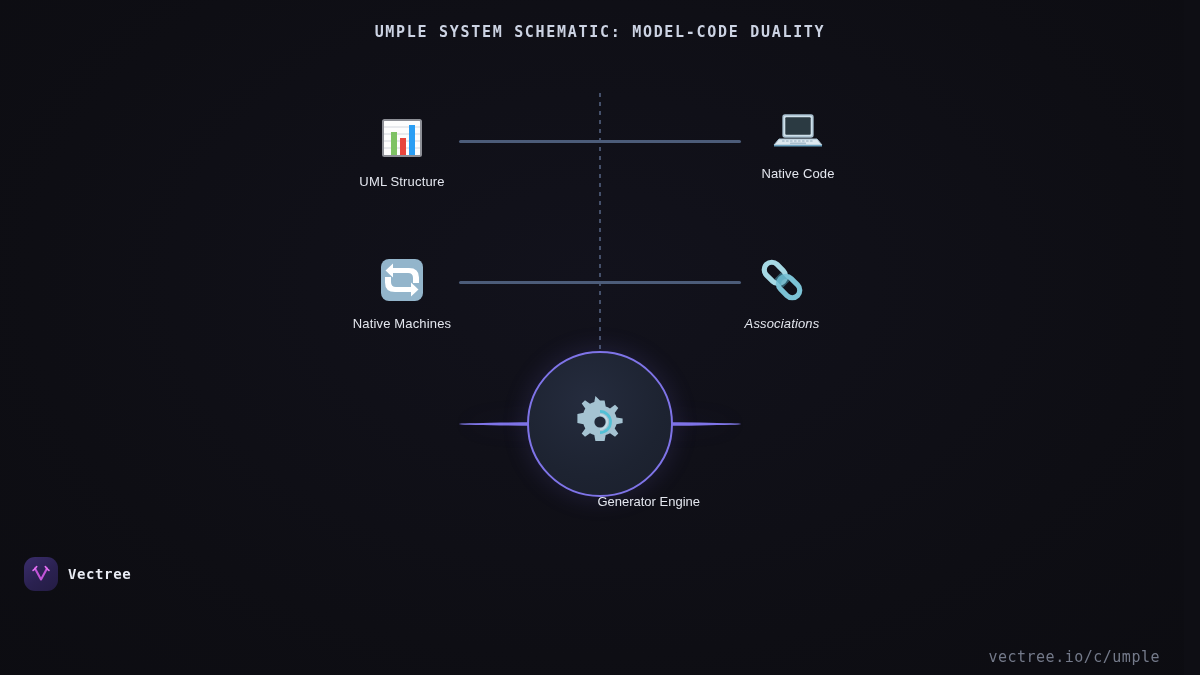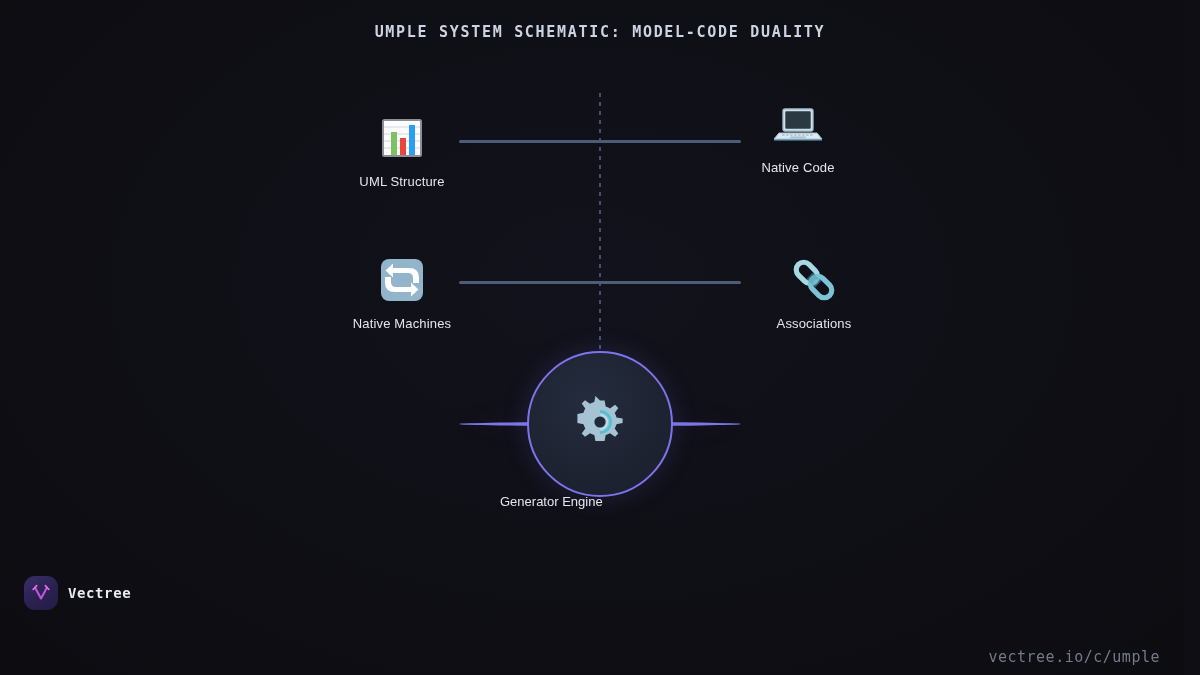--- a/index.html
+++ b/index.html
@@ -57,47 +57,47 @@
     height:72px;
     display:flex; align-items:center; justify-content:center;
   }
   .node .nlabel {
     font-size:13px;
     color:#e3e6ee;
     letter-spacing:.15px;
     white-space:nowrap;
   }
   #node-uml    { left:312px; top:102px; }
-  #node-code   { left:708px; top:88px; }
+  #node-code   { left:708px; top:94px; }
   #node-state  { left:312px; top:244px; }
-  #node-assoc  { left:724px; top:244px; }
+  #node-assoc  { left:692px; top:244px;font-style:italic; }
 
   
   .hub {
     position:absolute;
     left:527px; top:351px;
     width:146px; height:146px;
     border-radius:50%;
     background:radial-gradient(circle at 42% 34%, #252c3e 0%, #1d2331 60%, #1a1f2c 100%);
     border:2.5px solid #7f74e8;
     display:flex; align-items:center; justify-content:center;
     box-shadow:0 0 26px rgba(123,111,232,.18);
   }
   .hub-label {
     position:absolute;
     left:500px; top:494px; width:200px;
-    text-align:left;
+    text-align:right;
     font-size:13px;
     color:#e3e6ee;
     white-space:nowrap;
   }
 
   
   .brand {
-    position:absolute; left:24px; top:576px;
+    position:absolute; left:24px; top:557px;
     display:flex; align-items:center; gap:10px;
   }
   .brand-mark {
     width:34px; height:34px; border-radius:11px;
     background:linear-gradient(145deg,#3a2d6b 0%,#2a2150 55%,#241c44 100%);
     display:flex; align-items:center; justify-content:center;
   }
   .brand-name {
     font-family:"DejaVu Sans Mono","Liberation Mono",monospace;
     font-size:14px; font-weight:700;

